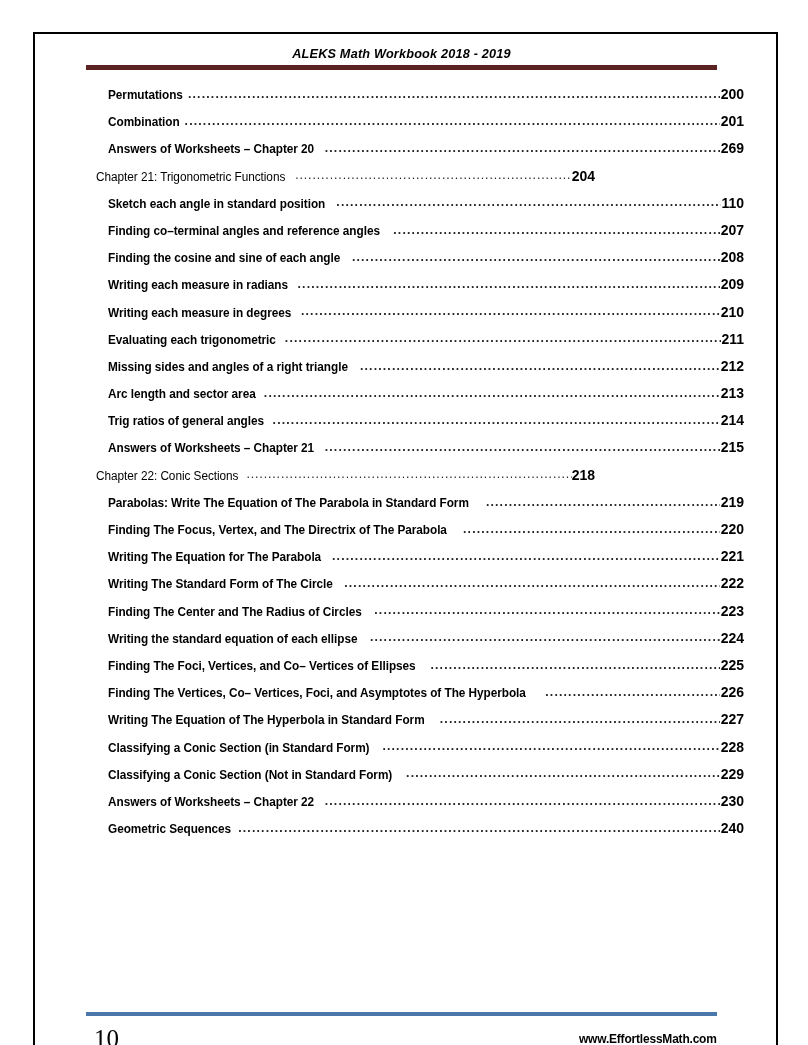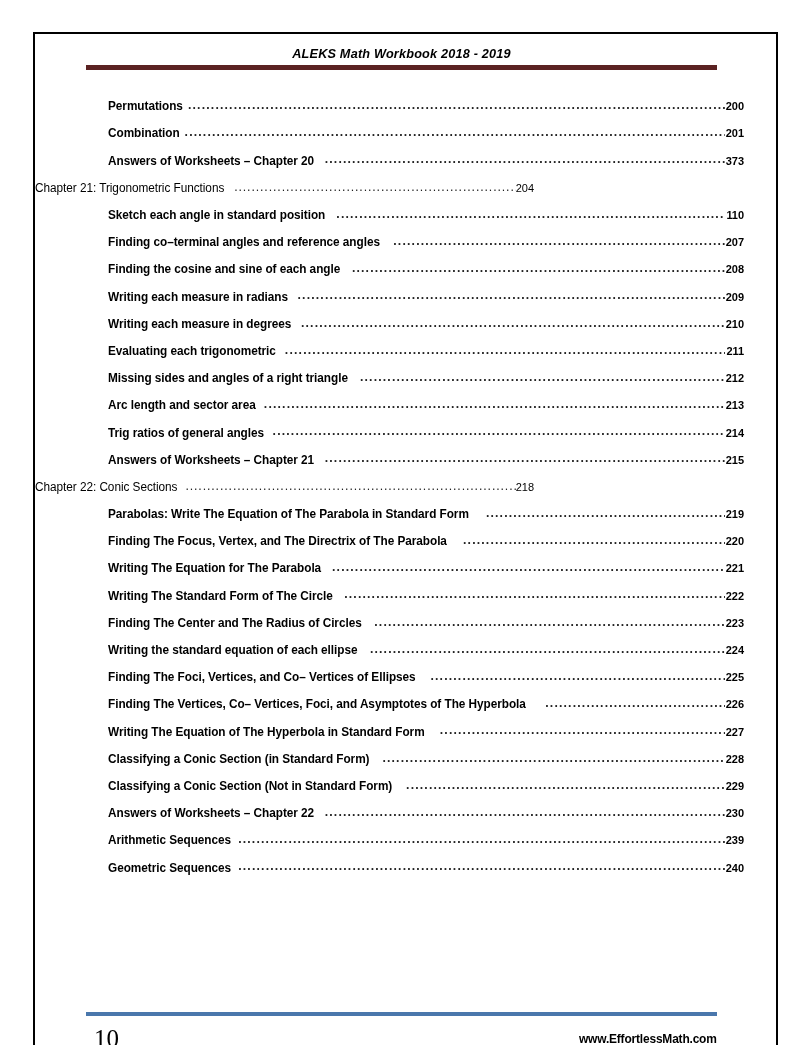--- a/index.html
+++ b/index.html
@@ -58,21 +58,21 @@
     margin-top: 4px;
     height: 5px;
     background: #5b2222;
     width: 100%;
   }
 
   
   .toc {
     position: absolute;
     left: 0;
-    top: 64px;
+    top: 52px;
     right: 0;
   }
 
   .toc-row {
     display: flex;
     align-items: baseline;
     color: #000000;
     white-space: nowrap;
   }
 
@@ -80,20 +80,21 @@
   .toc-row.entry {
     padding-left: 73px;
     padding-right: 32px;
     height: 27.2px;
     font-size: 12.3px;
     font-weight: 600;
     letter-spacing: -0.05px;
   }
   
   .toc-row.chapter {
+    padding-left: 61px;
     padding-right: 32px;
     height: 27.2px;
     font-size: 12.3px;
     font-weight: 400;
     letter-spacing: -0.05px;
   }
 
   .toc-label {
     flex: 0 0 auto;
     transform: scaleX(.96);
@@ -117,23 +118,23 @@
     color: #222;
     white-space: nowrap;
   }
   
   .toc-row.chapter .toc-leader { margin-right: 0; }
   .toc-row.chapter .toc-leader::after { letter-spacing: .9px; }
 
   .toc-page {
     flex: 0 0 auto;
     font-weight: 600;
-    font-size: 11px;
-  }
-  .toc-row.chapter .toc-page { font-weight: 400; }
+    font-size: 14px;
+  }
+  .toc-row.chapter .toc-page { font-weight: 700; }
 
   
   .toc-row.chapter .row-inner {
     display: flex;
     align-items: baseline;
     width: 499px;
   }
   .toc-row.entry .row-inner {
     display: flex;
     align-items: baseline;
@@ -200,21 +201,21 @@
           <div class="row-inner">
             <span class="toc-label">Combination</span>
             <span class="toc-leader"></span>
             <span class="toc-page">201</span>
           </div>
         </div>
         <div class="toc-row entry">
           <div class="row-inner">
             <span class="toc-label">Answers of Worksheets – Chapter 20</span>
             <span class="toc-leader"></span>
-            <span class="toc-page">373</span>
+            <span class="toc-page">269</span>
           </div>
         </div>
         <div class="toc-row chapter">
           <div class="row-inner">
             <span class="toc-label">Chapter 21: Trigonometric Functions</span>
             <span class="toc-leader"></span>
             <span class="toc-page">204</span>
           </div>
         </div>
         <div class="toc-row entry">
@@ -369,27 +370,20 @@
             <span class="toc-label">Classifying a Conic Section (Not in Standard Form)</span>
             <span class="toc-leader"></span>
             <span class="toc-page">229</span>
           </div>
         </div>
         <div class="toc-row entry">
           <div class="row-inner">
             <span class="toc-label">Answers of Worksheets – Chapter 22</span>
             <span class="toc-leader"></span>
             <span class="toc-page">230</span>
-          </div>
-        </div>
-        <div class="toc-row entry">
-          <div class="row-inner">
-            <span class="toc-label">Arithmetic Sequences</span>
-            <span class="toc-leader"></span>
-            <span class="toc-page">239</span>
           </div>
         </div>
         <div class="toc-row entry">
           <div class="row-inner">
             <span class="toc-label">Geometric Sequences</span>
             <span class="toc-leader"></span>
             <span class="toc-page">240</span>
           </div>
         </div>
       </div>

